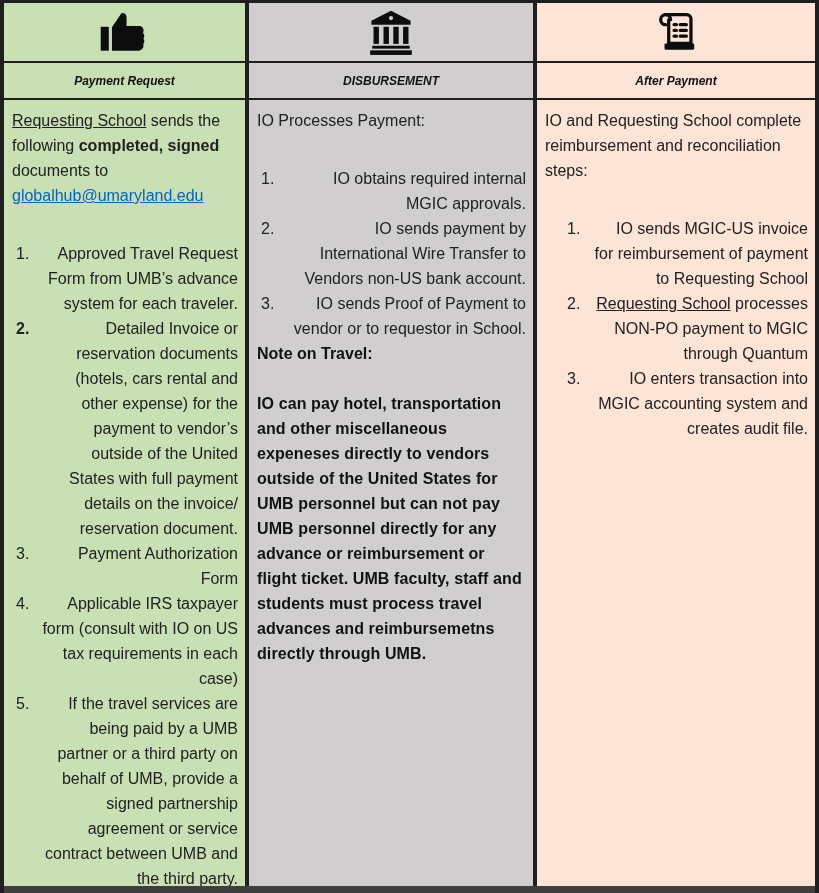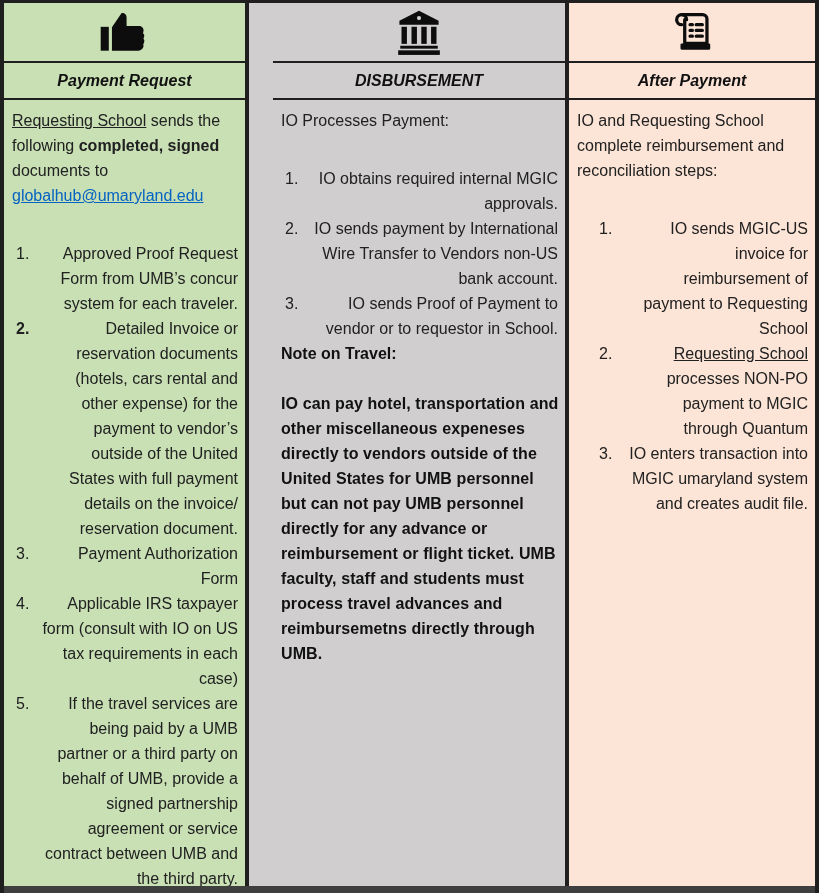--- a/index.html
+++ b/index.html
@@ -14,32 +14,32 @@
     width:819px; height:893px;
     border-top:3px solid #1f1f1f;
     border-left:4px solid #1f1f1f;
     border-right:4px solid #1f1f1f;
     display:flex; flex-direction:column;
     overflow:hidden;
   }
   .cols { display:flex; flex:1; min-height:0; }
   .col { display:flex; flex-direction:column; min-height:0; }
   .col-1 { width:245px; background:#c8e0b4; border-right:4px solid #1f1f1f; }
-  .col-2 { width:320px; background:#d0cece; border-right:4px solid #1f1f1f;padding-left:24px; }
+  .col-2 { width:288px; background:#d0cece; border-right:4px solid #1f1f1f; }
   .col-3 { flex:1; background:#fce4d6; }
   .icon-cell {
     height:60px; flex:none;
     display:flex; align-items:center; justify-content:center;
     border-bottom:2px solid #1f1f1f;
   }
   .header-cell {
     height:37px; flex:none;
     display:flex; align-items:center; justify-content:center;
     border-bottom:2px solid #1f1f1f;
-    font-size:16px; font-weight:bold; font-style:italic;
+    font-size:12px; font-weight:bold; font-style:italic;
     color:#111;
   }
   .body-cell {
     flex:1; min-height:0; overflow:hidden;
     padding:8px 5px 6px 8px;
     font-size:16px; line-height:25px;
   }
   .intro { margin-bottom:33px; }
   .u  { text-decoration:underline; }
   .b  { font-weight:bold; }
@@ -71,21 +71,21 @@
         </span>
       </div>
       <div class="header-cell">
         <span>Payment Request</span>
       </div>
       <div class="body-cell">
         <div class="intro"><span class="u">Requesting School</span><span> sends the following </span><span class="b">completed, signed</span><span> documents to </span><a class="link">globalhub@umaryland.edu</a></div>
         <div class="list">
           <div class="li">
             <span class="num">1.</span>
-            <span class="txt">Approved Proof Request Form from UMB’s concur system for each traveler.</span>
+            <span class="txt">Approved Travel Request Form from UMB’s advance system for each traveler.</span>
           </div>
           <div class="li">
             <span class="num num-bold">2.</span>
             <span class="txt">Detailed Invoice or reservation documents (hotels, cars rental and other expense) for the payment to vendor’s outside of the United States with full payment details on the invoice/ reservation document.</span>
           </div>
           <div class="li">
             <span class="num">3.</span>
             <span class="txt">Payment Authorization Form</span>
           </div>
           <div class="li">
@@ -159,21 +159,21 @@
           <div class="li">
             <span class="num">1.</span>
             <span class="txt">IO sends MGIC-US invoice for reimbursement of payment to Requesting School</span>
           </div>
           <div class="li">
             <span class="num">2.</span>
             <span class="txt"><span class="u">Requesting School</span><span> processes NON-PO payment to MGIC through Quantum</span></span>
           </div>
           <div class="li">
             <span class="num">3.</span>
-            <span class="txt">IO enters transaction into MGIC umaryland system and creates audit file.</span>
+            <span class="txt">IO enters transaction into MGIC accounting system and creates audit file.</span>
           </div>
         </div>
       </div>
     </div>
 
   </div>
   <div class="bottom-bar"></div>
 </div>
 
 </body></html>

